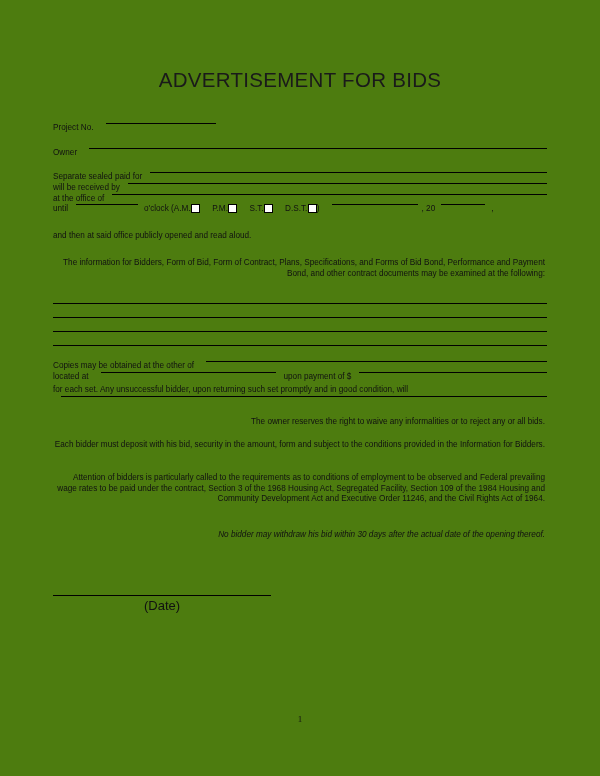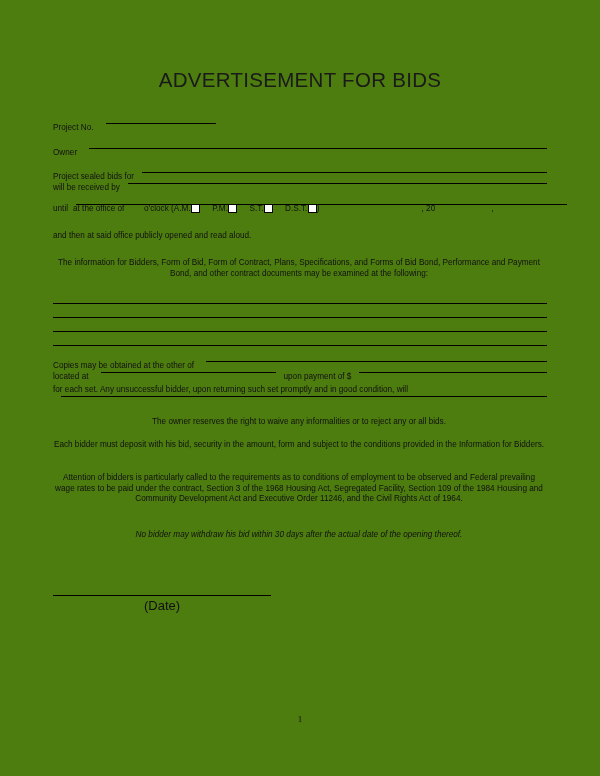--- a/index.html
+++ b/index.html
@@ -107,21 +107,21 @@
   }
 
   
   .para {
     position: absolute;
     left: 0;
     width: 492px;
     font-size: 8.2px;
     line-height: 10.7px;
     color: #111111;
-    text-align: center;
+    text-align: right;
   }
 
   
   .sig-rule {
     position: absolute;
     left: 0;
     width: 218px;
     border-bottom: 1.8px solid #000;
     height: 0;
   }
@@ -166,35 +166,35 @@
     <div class="blk" style="top:148px;">
       <div class="row">
         <span class="lbl">Owner</span>
         <span class="sp12"></span>
         <span class="rule"></span>
       </div>
     </div>
 
     <div class="blk" style="top:172px;">
       <div class="row">
-        <span class="lbl">Project sealed bids for</span>
+        <span class="lbl">Separate sealed paid for</span>
         <span class="sp8"></span>
         <span class="rule"></span>
       </div>
     </div>
 
     <div class="blk" style="top:183px;">
       <div class="row">
         <span class="lbl">will be received by</span>
         <span class="sp8"></span>
         <span class="rule"></span>
       </div>
     </div>
 
-    <div class="blk" style="top:204px;margin-left:20px;">
+    <div class="blk" style="top:194px;">
       <div class="row">
         <span class="lbl">at the office of</span>
         <span class="sp8"></span>
         <span class="rule"></span>
       </div>
     </div>
 
     <div class="blk" style="top:204px;">
       <div class="row">
         <span class="lbl">until</span>

